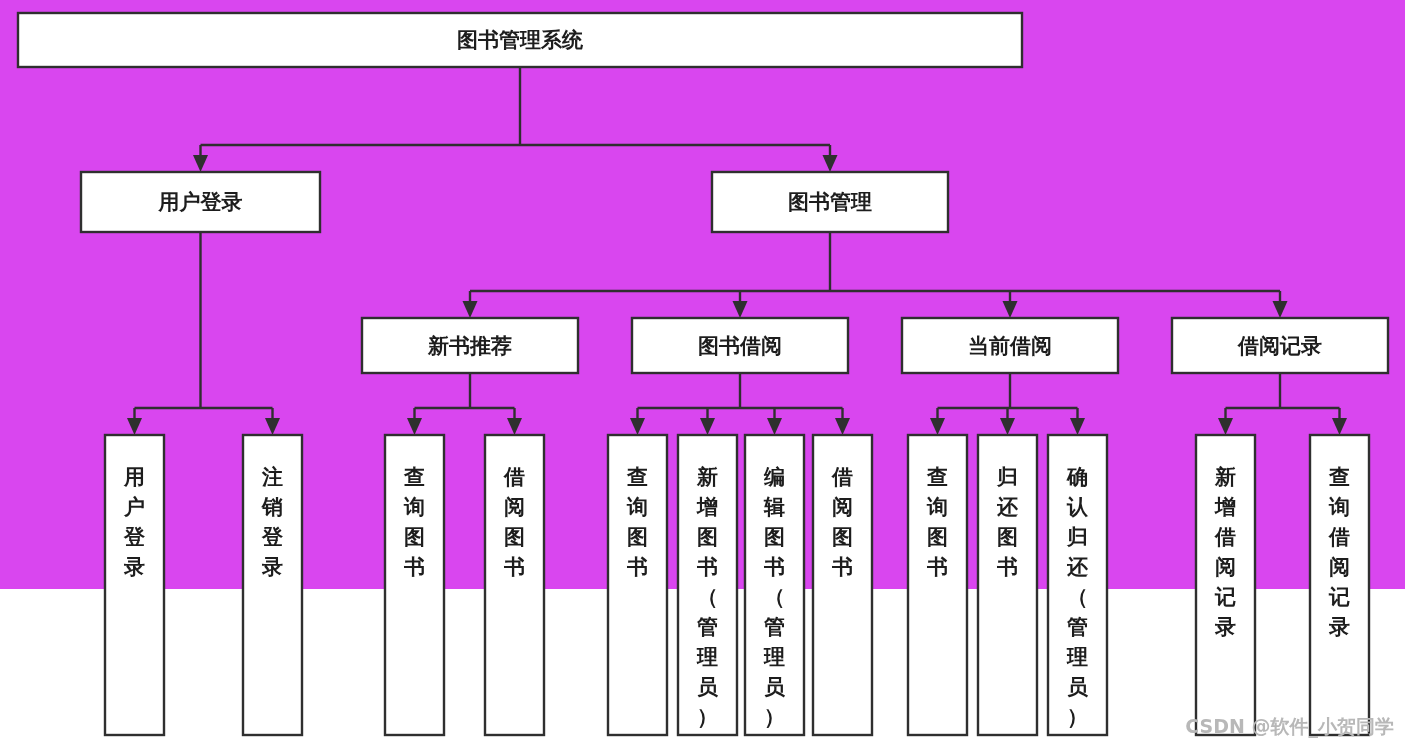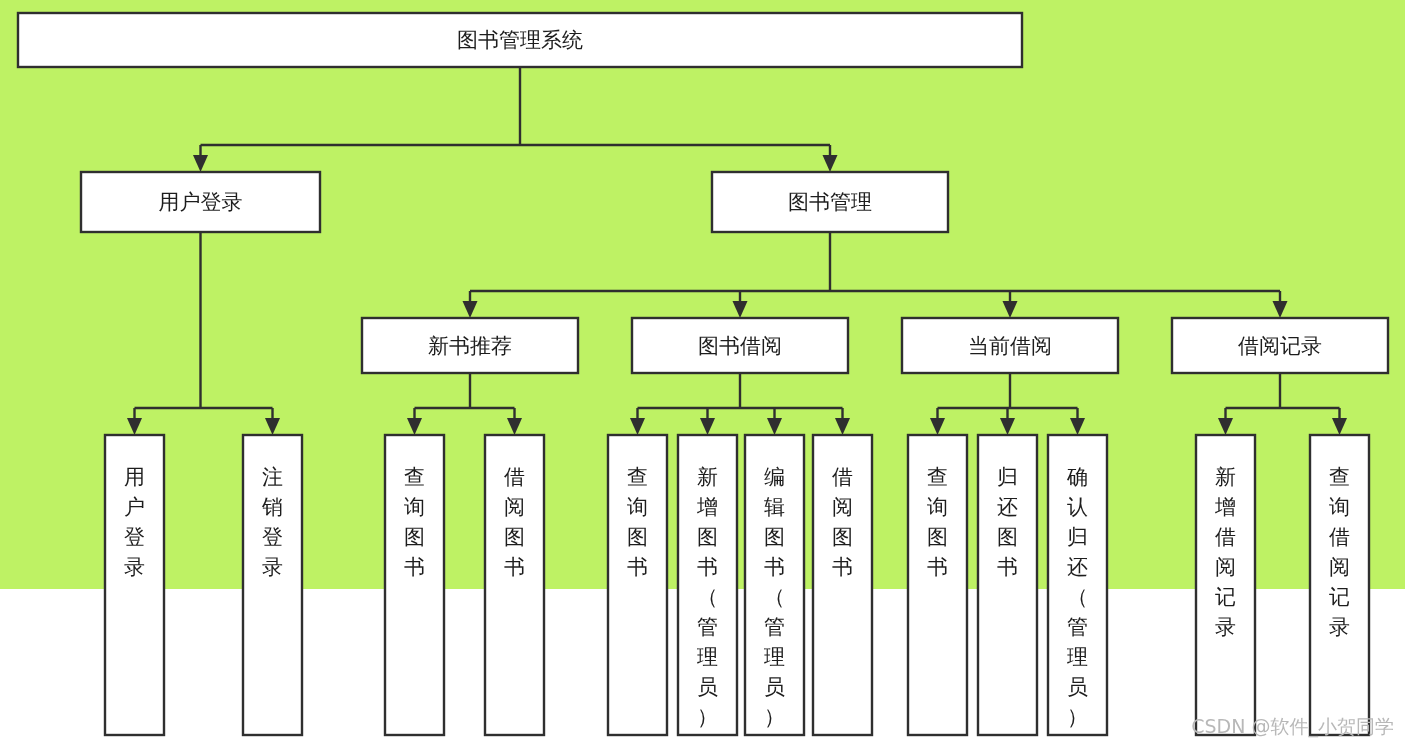--- a/index.html
+++ b/index.html
@@ -11,21 +11,22 @@
   body {
     width: 1405px;
     height: 747px;
     font-family: "DejaVu Sans", "Liberation Sans", sans-serif;
     overflow: hidden;
   }
   #diagram-root {
     position: relative;
     width: 1405px;
     height: 589px;
-    background: #bef264;
+    background: #d946ef;
+    font-weight: bold;
   }
   svg#structure-chart {
     display: block;
     width: 1405px;
     height: 747px;
   }
   .node-box {
     fill: #ffffff;
     stroke: #2f2f2f;
     stroke-width: 2.4;

